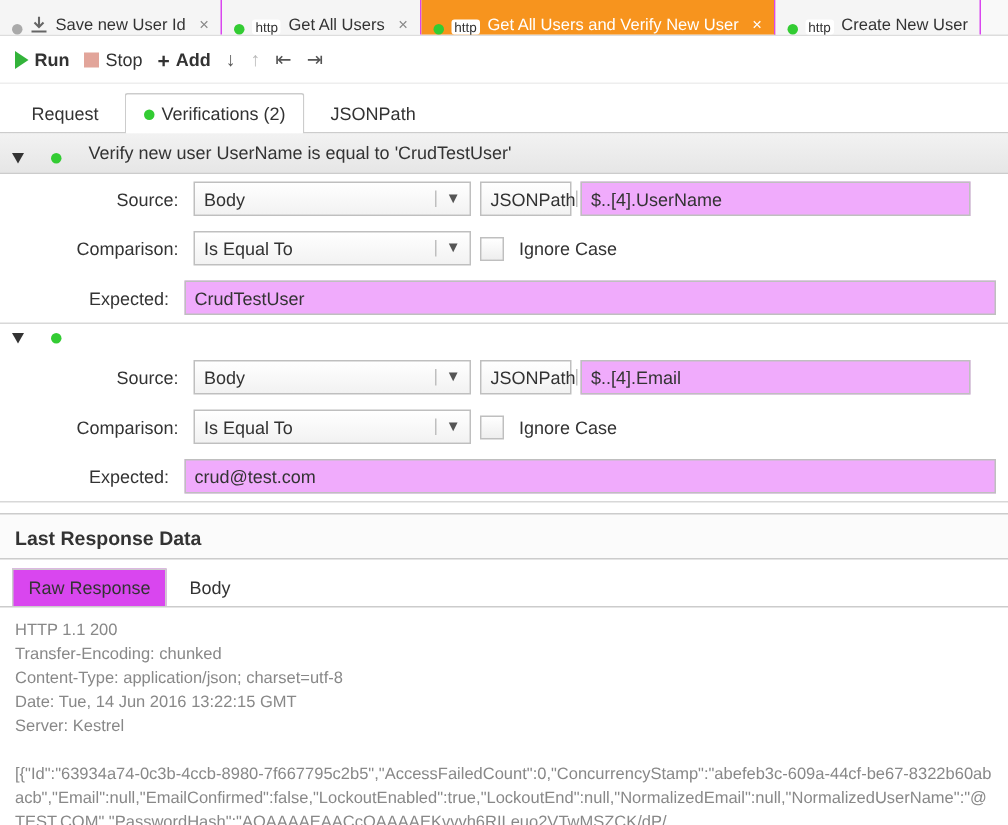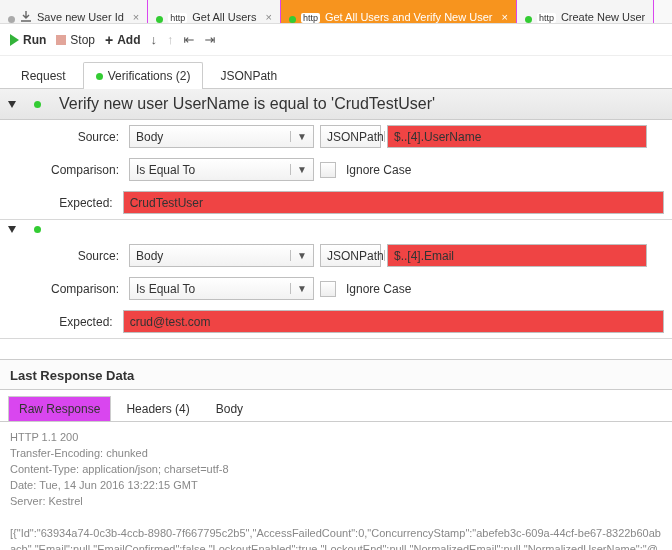--- a/index.html
+++ b/index.html
@@ -18,32 +18,32 @@
 .tri-run{width:0;height:0;border-left:9px solid #33b33a;border-top:6px solid transparent;border-bottom:6px solid transparent}
 .sq-stop{width:10px;height:10px;background:#e2a59a}
 .plus{font-weight:bold;font-size:14px;line-height:10px}
 .arrow{font-size:13px;color:#555}
 .subtabs{display:flex;gap:4px;padding:6px 8px 0 8px}
 .subtab{padding:6px 12px;border:1px solid transparent;border-bottom:none;cursor:pointer;font-size:12px;display:flex;align-items:center;gap:5px}
 .subtab.active{border-color:#ccc;background:#fff;border-radius:2px 2px 0 0}
 .sub-dot{width:7px;height:7px;border-radius:50%;background:#33cc33;display:inline-block}
 .panel{border-top:1px solid #ccc;margin-top:-1px}
 .ver-block{border-bottom:1px solid #d8d8d8}
-.ver-header{background:linear-gradient(#f2f2f2,#e6e6e6);padding:6px 8px;display:flex;align-items:center;gap:18px;font-size:16px;border-bottom:1px solid #ccc}
+.ver-header{background:linear-gradient(#f2f2f2,#e6e6e6);padding:6px 8px;display:flex;align-items:flex-end;gap:18px;font-size:12px;border-bottom:1px solid #ccc}
 .tri-collapse{width:0;height:0;border-top:7px solid #333;border-left:4px solid transparent;border-right:4px solid transparent}
 .form-row{display:flex;align-items:center;padding:5px 8px 5px 45px;gap:6px}
 .label{width:78px;text-align:right;padding-right:4px}
 .select,.input{border:1px solid #bfbfbf;background:linear-gradient(#fff,#f2f2f2);height:23px;padding:0 6px;font-size:12px;display:flex;align-items:center;justify-content:space-between}
 .select{width:185px}
 .select.small{width:61px}
 .sel-arrow{border-left:1px solid #bfbfbf;padding-left:6px;color:#555;font-size:10px}
-.input{background:#ef4444;width:260px}
+.input{background:#f0abfc;width:260px}
 .input.big{width:591px}
 .chk{width:16px;height:16px;border:1px solid #bfbfbf;background:linear-gradient(#fff,#eee);margin-right:4px}
-.resp-head{padding:8px 10px 6px 10px;font-weight:bold;font-size:13px;border-top:1px solid #ccc;border-bottom:1px solid #ccc;background:#fbfbfb;margin-top:20px}
+.resp-head{padding:8px 10px 6px 10px;font-weight:bold;font-size:13px;border-top:1px solid #ccc;border-bottom:1px solid #ccc;background:#fbfbfb;margin-top:7px}
 .resp-tabs{display:flex;gap:4px;padding:6px 8px 0 8px;border-bottom:1px solid #ccc}
 .rtab{padding:5px 10px;border:1px solid transparent;border-bottom:none;cursor:pointer}
 .rtab.active{border-color:#ccc;background:#d946ef;font-weight:normal}
 .resp-body{padding:8px 10px;font-size:11px;color:#888;line-height:1.45;word-break:break-all}
 svg.ic{width:12px;height:12px}
 </style>
 </head>
 <body>
 
 <div class="tabs-bar">
@@ -178,21 +178,20 @@
       <div class="input big">
           <span>crud@test.com</span>
         </div>
     </div>
   </div>
 </div>
 
 <div class="resp-head">Last Response Data</div>
 <div class="resp-tabs">
   <div class="rtab active">Raw Response</div>
-  <div class="rtab">Headers (4)</div>
   <div class="rtab">Body</div>
 </div>
 <div class="resp-body">
   <div>HTTP 1.1 200</div>
   <div>Transfer-Encoding: chunked</div>
   <div>Content-Type: application/json; charset=utf-8</div>
   <div>Date: Tue, 14 Jun 2016 13:22:15 GMT</div>
   <div>Server: Kestrel</div>
   <br>
   <div>[{"Id":"63934a74-0c3b-4ccb-8980-7f667795c2b5","AccessFailedCount":0,"ConcurrencyStamp":"abefeb3c-609a-44cf-be67-8322b60abacb","Email":null,"EmailConfirmed":false,"LockoutEnabled":true,"LockoutEnd":null,"NormalizedEmail":null,"NormalizedUserName":"@TEST.COM","PasswordHash":"AQAAAAEAACcQAAAAEKvvvh6RILeuo2VTwMSZCK/dP/</div>

